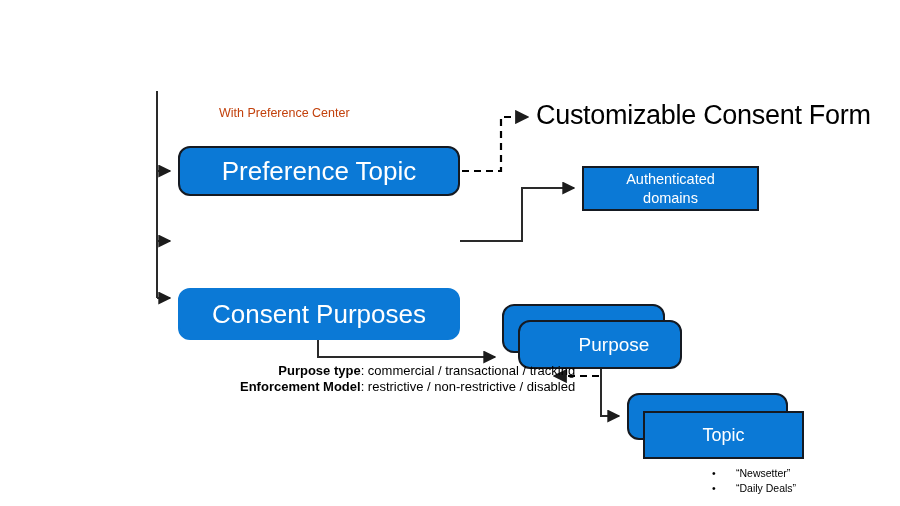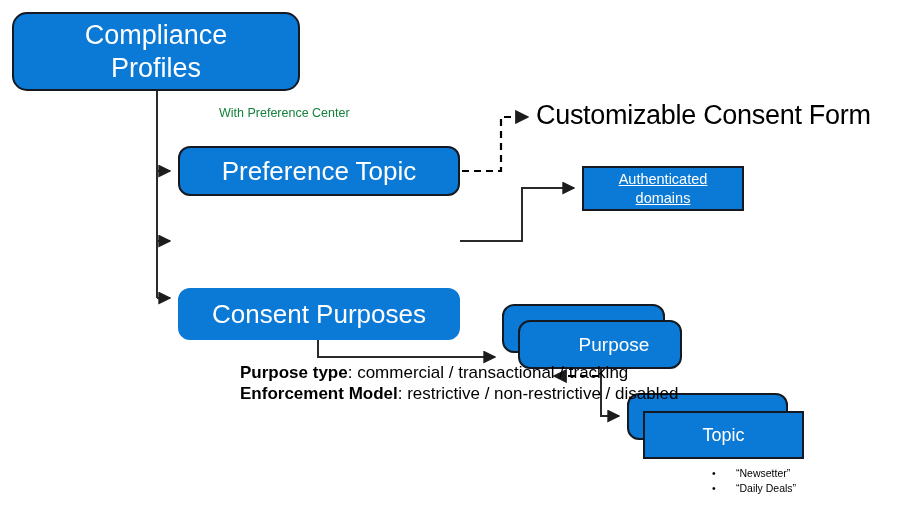--- a/index.html
+++ b/index.html
@@ -30,37 +30,37 @@
   }
   .node.no-border { border-color: #0b79d6; }
   .node-compliance {
     left: 12px; top: 12px; width: 288px; height: 79px;
     border-radius: 15px; font-size: 27px; line-height: 1.22;
   }
   .node-compliance .inner { width: 190px; }
   .node-pref    { left: 178px; top: 146px; width: 282px; height: 50px; border-radius: 12px; font-size: 26px; }
   .node-bu      { left: 178px; top: 217px; width: 282px; height: 50px; border-radius: 12px; font-size: 26px; }
   .node-cp      { left: 178px; top: 288px; width: 282px; height: 52px; border-radius: 12px; font-size: 26px; }
-  .node-auth    { left: 582px; top: 166px; width: 162px; height: 45px; border-radius: 0; font-size: 14.5px; line-height: 1.3; text-decoration: underline; }
+  .node-auth    { left: 582px; top: 166px; width: 177px; height: 45px; border-radius: 0; font-size: 14.5px; line-height: 1.3; }
   .node-auth .inner { width: 120px; }
   .card-back-purpose  { left: 502px; top: 304px; width: 163px; height: 49px; border-radius: 12px; }
   .card-front-purpose { left: 518px; top: 320px; width: 164px; height: 49px; border-radius: 12px; font-size: 19px; padding-left: 28px; }
   .card-back-topic    { left: 627px; top: 393px; width: 161px; height: 47px; border-radius: 12px; }
   .card-front-topic   { left: 643px; top: 411px; width: 161px; height: 48px; border-radius: 0; font-size: 18px; }
   
   .note-wpc {
-    left: 219px; top: 106px; font-size: 12.5px; color: #15803d;
+    left: 219px; top: 106px; font-size: 12.5px; color: #c2410c;
   }
   .label-ccf {
     left: 536px; top: 100px; font-size: 27px; color: #000000;
     letter-spacing: -0.3px; white-space: nowrap;
   }
   .note-block {
-    left: 240px; top: 363px; font-size: 17px; color: #000000;
-    line-height: 1.22; white-space: nowrap;
+    left: 240px; top: 363px; font-size: 13px; color: #000000;
+    line-height: 1.22; white-space: nowrap; text-align: right;
   }
   .note-block b { font-weight: 700; }
   .bullet-list {
     left: 712px; top: 466px; font-size: 10.5px; color: #000000;
     line-height: 1.45;
   }
   .bullet-row { display: flex; }
   .bullet-row .dot { width: 24px; text-align: left; }
   
   svg.wires { position: absolute; left: 0; top: 0; }
@@ -88,23 +88,20 @@
 
     <path class="wire" d="M318,340 L318,357 L495,357" marker-end="url(#arr)"></path>
 
     <path class="wire" d="M601,369 L601,416 L619,416" marker-end="url(#arr)"></path>
 
     <path class="wireD" d="M599,376 L554,376" marker-end="url(#arr)"></path>
 
     <path class="wireD" d="M462,171 L501,171 L501,117 L528,117" marker-end="url(#arr)"></path>
   </svg>
 
-  <div class="node node-compliance">
-    <span class="inner">Compliance Profiles</span>
-  </div>
 
   <div class="node node-pref">
     <span>Preference Topic</span>
   </div>
 
 
   <div class="node node-cp no-border">
     <span>Consent Purposes</span>
   </div>
 

